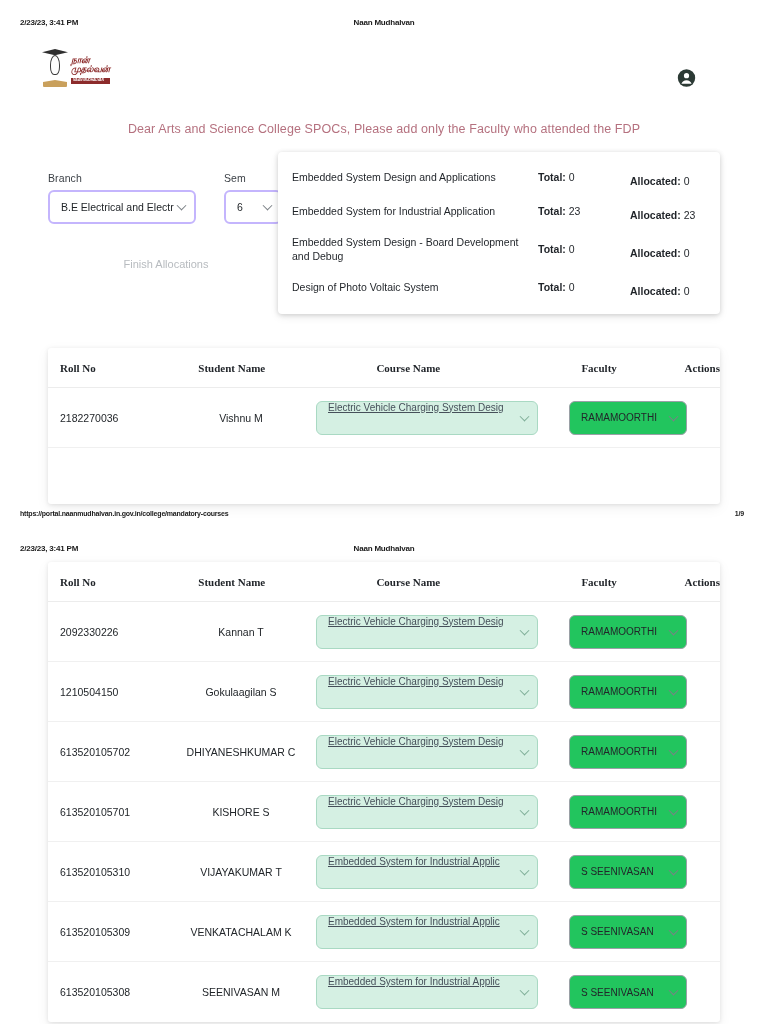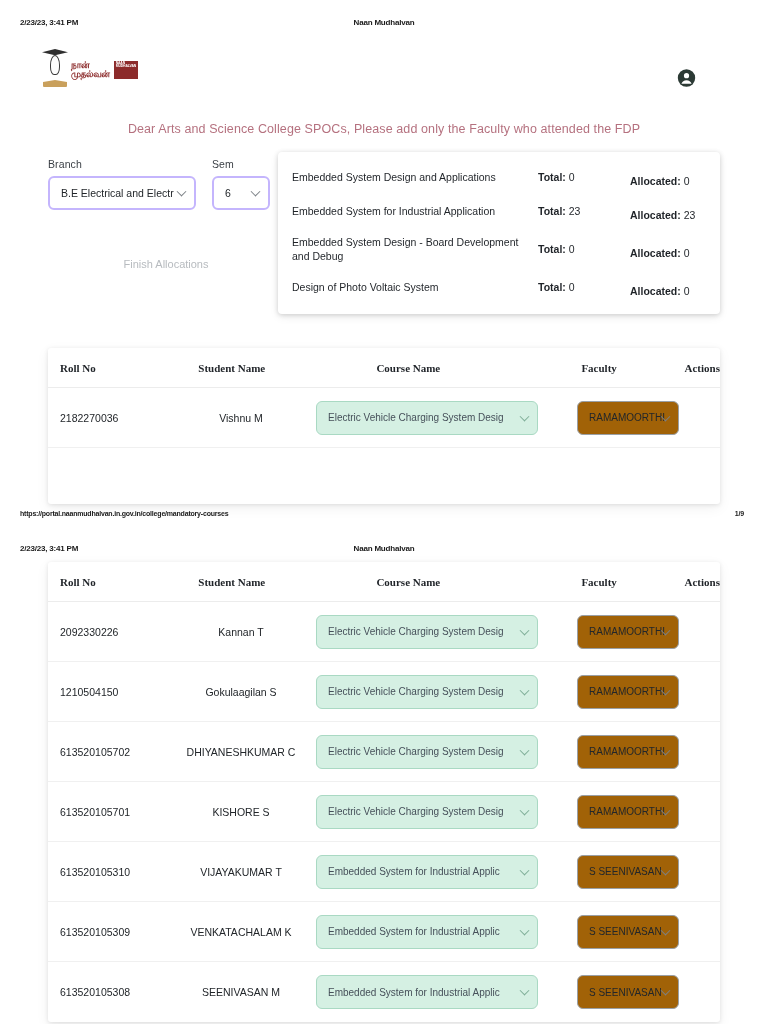--- a/index.html
+++ b/index.html
@@ -67,21 +67,21 @@
   }
   .logo-torch {
     position: absolute; left: 8px; top: 8px; width: 10px; height: 20px;
     background: #fdfdfd; border: 1.2px solid #3a3a3a; border-radius: 50% 50% 40% 40%;
   }
   .logo-book {
     position: absolute; left: 1px; bottom: 0; width: 24px; height: 7px;
     background: #c9a05c; border-radius: 1px;
     clip-path: polygon(0% 30%, 50% 0%, 100% 30%, 100% 100%, 0% 100%);
   }
-  .logo-text { display: flex; flex-direction: row; gap: 4px; padding-top: 6px; }
+  .logo-text { display: flex; flex-direction: column; gap: 4px; padding-top: 6px; font-style: italic; }
   .logo-tamil { font-size: 9px; font-weight: 700; color: #8c2b2b; line-height: 1; letter-spacing: -0.4px; }
   .logo-sub { font-size: 3.4px; font-weight: 700; color: #ffffff; background: #8c2b2b; padding: 1px 2px; line-height: 1; letter-spacing: -0.1px; }
 
   .appbar-actions {
     position: absolute; right: 36px; top: 42px;
     transform: translateY(-50%);
     display: flex; align-items: center; gap: 18px;
   }
   .icon-btn { display: flex; align-items: center; justify-content: center; cursor: pointer; }
   .avatar-icon { width: 19px; height: 19px; }
@@ -97,21 +97,21 @@
     letter-spacing: 0.1px;
   }
 
   
   .mid-section {
     position: relative;
     height: 196px;
     margin-top: 16px;
   }
 
-  .filters { position: absolute; left: 48px; top: 6px; display: flex; gap: 16px; }
+  .filters { position: absolute; left: 48px; top: 20px; display: flex; gap: 28px; }
   .field-label { font-size: 10.5px; color: #3a3f45; margin-bottom: 6px; letter-spacing: 0.1px; }
 
   .select {
     position: relative;
     height: 34px;
     border: 2px solid #c4b5fd;
     border-radius: 6px;
     background: #ffffff;
     display: flex;
     align-items: center;
@@ -199,35 +199,36 @@
   .c-act    { flex: 1; text-align: center; }
 
   .sel-course {
     position: relative;
     width: 222px;
     height: 34px;
     background: #d5f0e3;
     border: 1px solid #a9d9c3;
     border-radius: 6px;
     display: flex;
-    align-items: center;
+    align-items: flex-start;
     padding: 0 26px 0 11px;
     font-size: 10px;
     color: #46505a;
     white-space: nowrap;
     overflow: hidden;
     cursor: pointer;
+    text-decoration: underline;
   }
   .sel-course .chev { border-color: #7fae98; }
 
   .sel-fac {
     position: relative;
-    width: 102px;
+    width: 118px;
     height: 34px;
-    background: #a16207;
+    background: #22c55e;
     border: 1px solid #9aa0a6;
     border-radius: 6px;
     display: flex;
     align-items: center;
     padding: 0 24px 0 11px;
     font-size: 10px;
     color: #22262a;
     white-space: nowrap;
     overflow: hidden;
     cursor: pointer;

